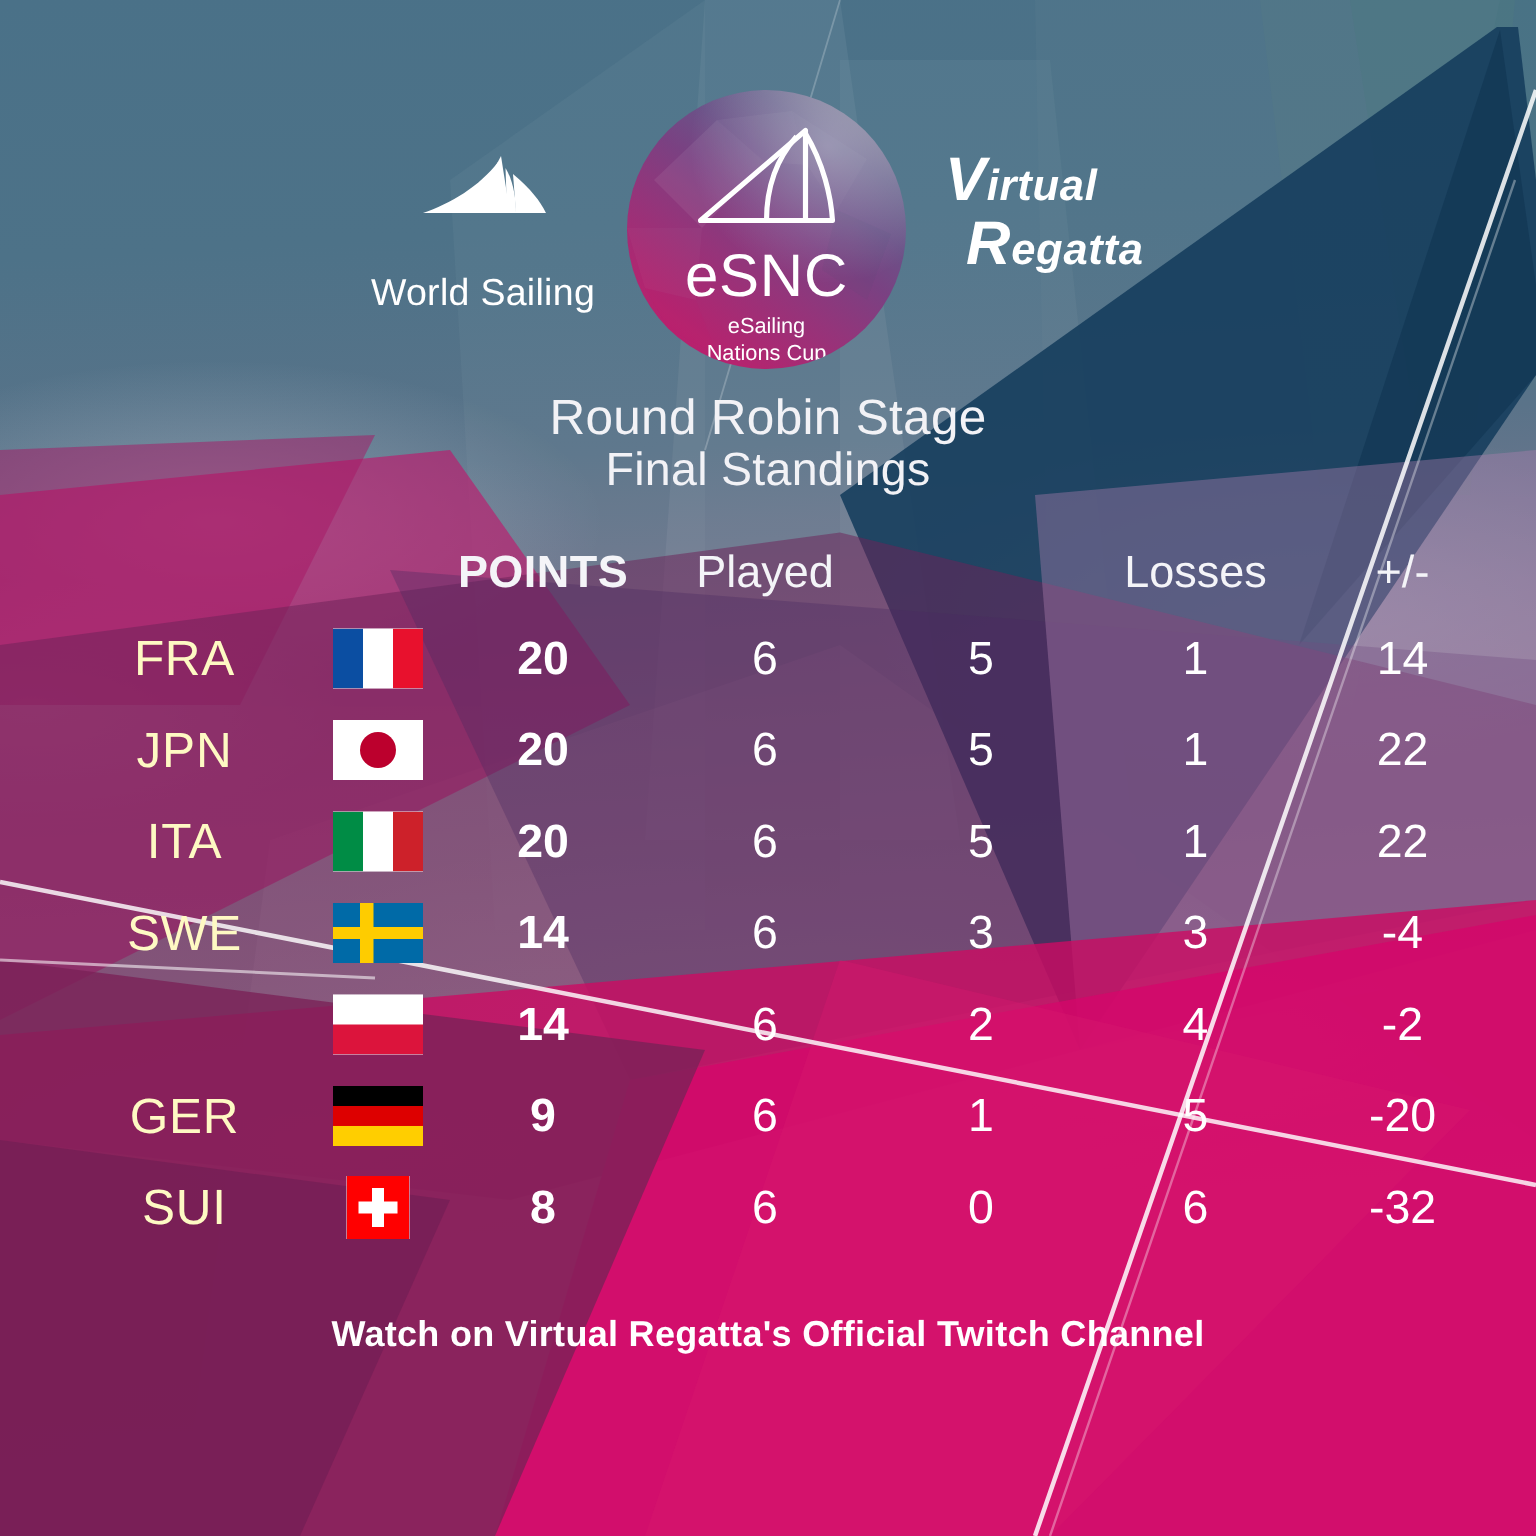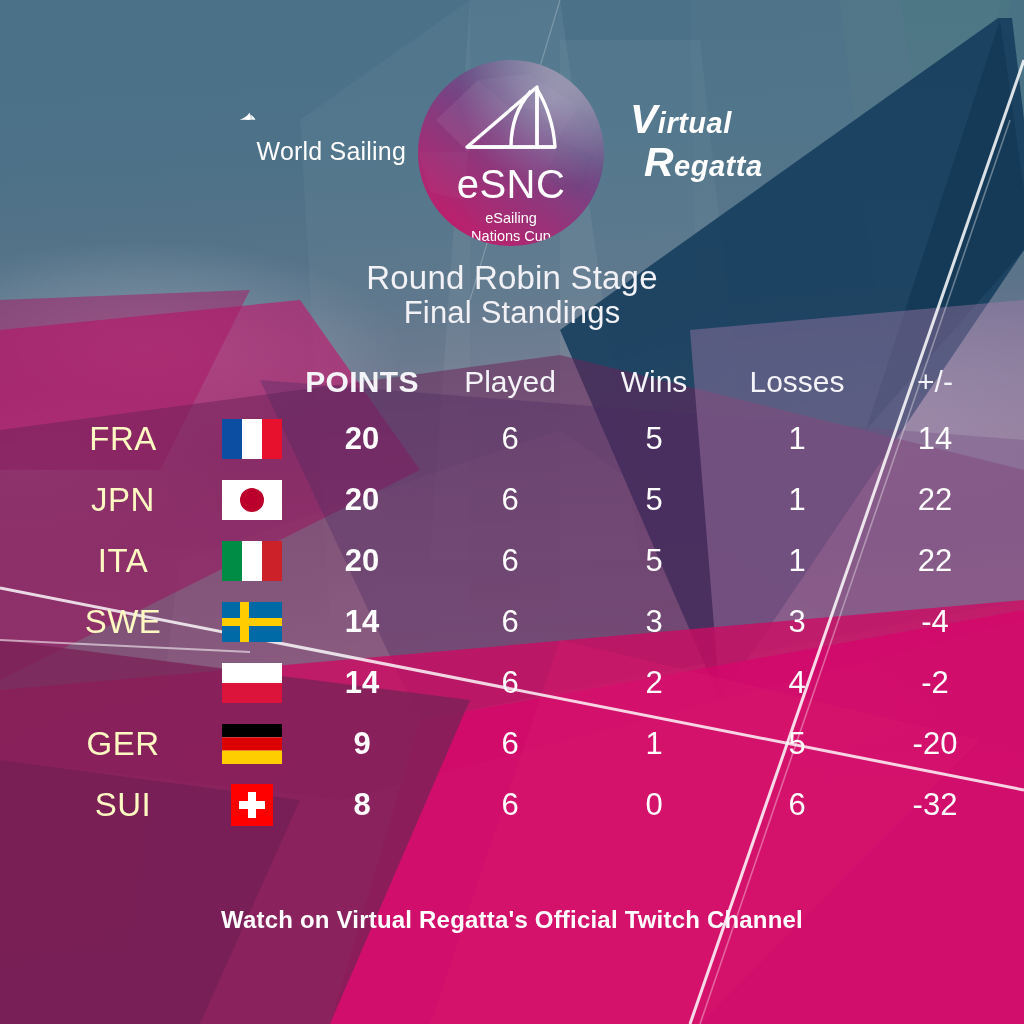--- a/index.html
+++ b/index.html
@@ -53,21 +53,21 @@
 
   
   .content{position:absolute;inset:0;}
 
   
   .logos{
     position:absolute;left:0;right:0;top:34px;height:200px;
   }
   .logo-ws{
     position:absolute;left:238px;top:52px;width:168px;height:124px;
-    display:flex;flex-direction:row;align-items:center;justify-content:flex-end;
+    display:flex;flex-direction:column;align-items:center;justify-content:flex-end;
   }
   .logo-ws .mark{width:96px;height:72px;}
   .logo-ws .wordmark{
     margin-top:7px;color:#fff;font-size:25px;letter-spacing:.2px;
     font-weight:400;white-space:nowrap;
   }
 
   .logo-esnc{
     position:absolute;left:418px;top:26px;width:186px;height:186px;
     border-radius:50%;
@@ -151,21 +151,21 @@
 
   
   .c-points{left:270px;width:120px;}
   .c-played{left:418px;width:120px;}
   .c-wins  {left:562px;width:120px;}
   .c-losses{left:705px;width:120px;}
   .c-diff  {left:843px;width:120px;}
 
   
   .footer{
-    position:absolute;left:0;right:0;top:906px;text-align:center;
+    position:absolute;left:0;right:0;top:876px;text-align:center;
     color:#fff;font-size:24px;font-weight:700;letter-spacing:.2px;
   }
 </style>
 </head>
 <body>
 
 <div id="stage">
 
   <div class="bg bg-sky"></div>
   <div class="bg bg-clouds"></div>
@@ -274,21 +274,20 @@
     <div class="headings">
       <div class="h1">Round Robin Stage</div>
       <div class="h2">Final Standings</div>
     </div>
 
     <div class="table">
 
       <div class="row hdr">
         <div class="cell points c-points">POINTS</div>
         <div class="cell c-played">Played</div>
-        <div class="cell c-wins">Wins</div>
         <div class="cell c-losses">Losses</div>
         <div class="cell c-diff">+/-</div>
       </div>
 
       <div class="row data">
         <div class="code">FRA</div>
         <div class="flag">
           <svg viewBox="0 0 60 40">
               <rect width="20" height="40" fill="#0b4ea2"></rect>
               <rect x="20" width="20" height="40" fill="#fff"></rect>

